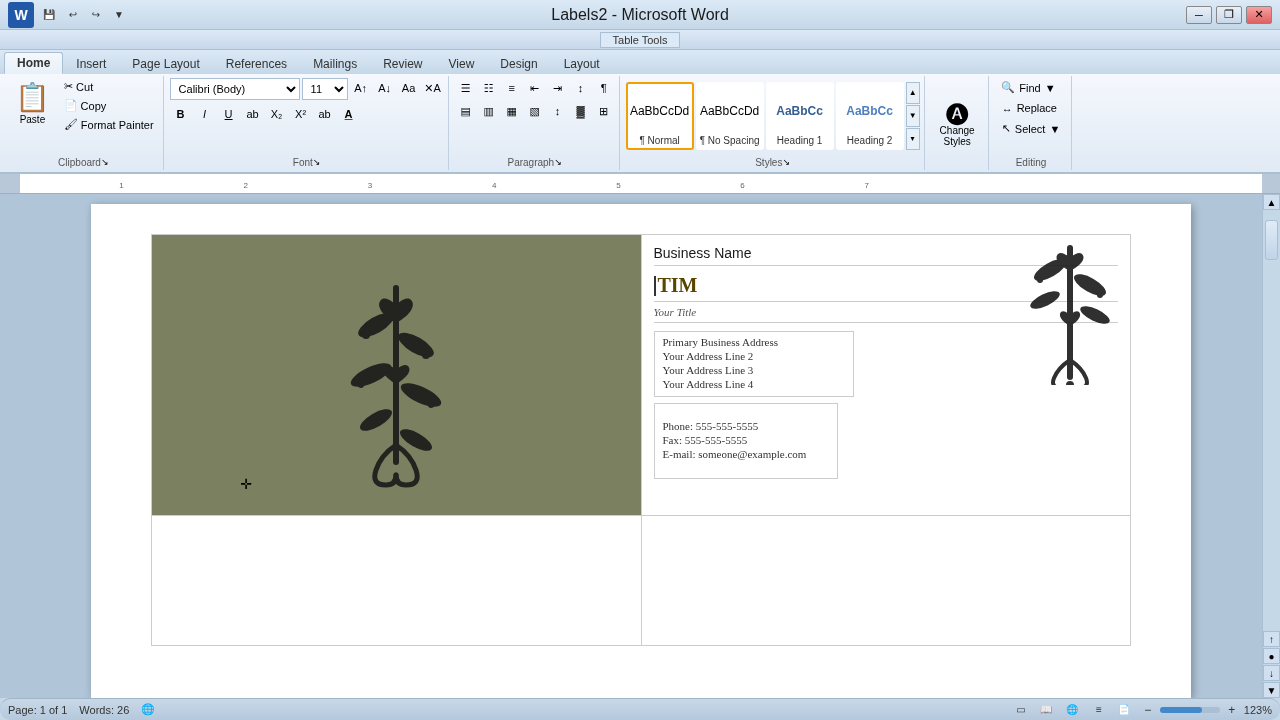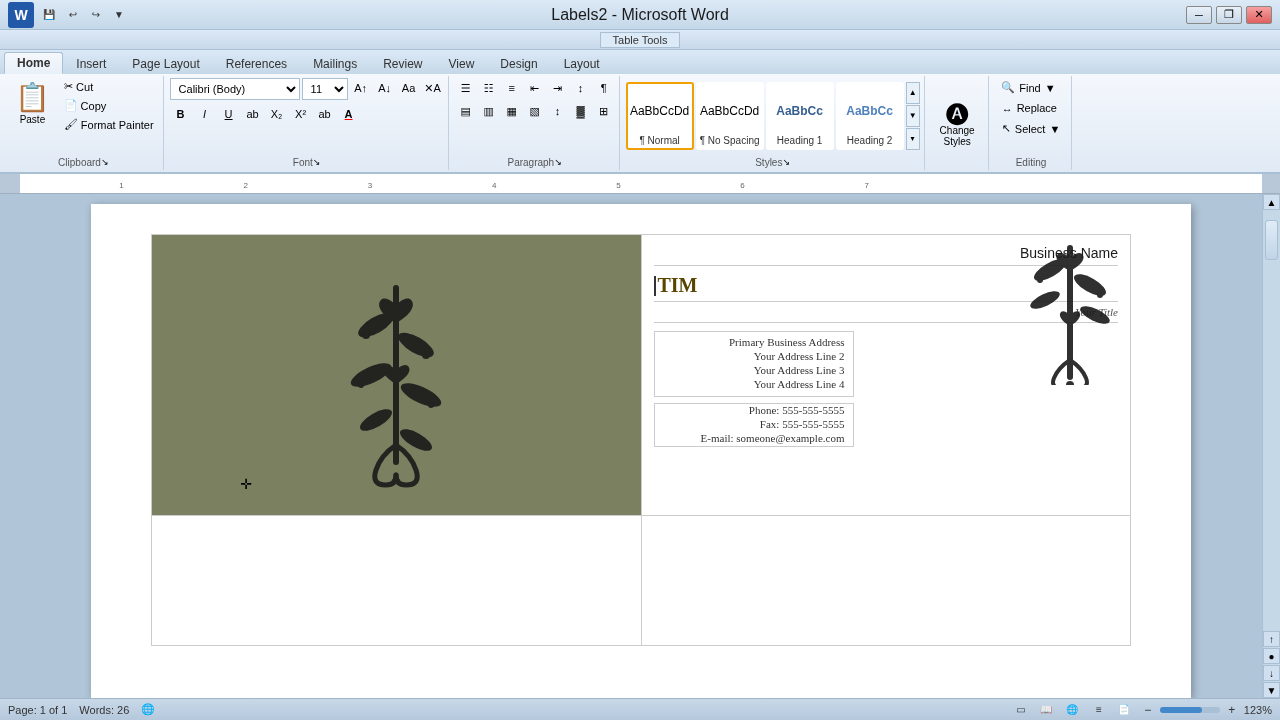--- a/index.html
+++ b/index.html
@@ -262,21 +262,20 @@
       border: 1px solid #ccc;
       vertical-align: top;
     }
     .card-cell-large {
       height: 280px;
       width: 50%;
     }
     .card-cell-right {
       height: 280px;
       width: 50%;
-      text-align: right;
     }
     .card-cell-bottom {
       height: 130px;
     }
     .card-left-design {
       width: 110px;
       background: #7a8060;
       display: flex;
       align-items: center;
       justify-content: center;
@@ -319,39 +318,40 @@
       padding: 4px 8px;
       font-size: 11px;
       font-family: 'Times New Roman', serif;
       color: #333;
       margin-bottom: 6px;
       width: 200px;
     }
     .address-line { margin-bottom: 2px; }
     .contact-block {
       border: 1px solid #ccc;
-      padding: 0 8px;
+      padding: 16px 8px;
       font-size: 11px;
       font-family: 'Times New Roman', serif;
       color: #333;
-      width: 200px;
+      width: 184px;
     }
     .contact-line { margin-bottom: 2px; }
 
     
     #status-bar {
       height: 22px;
       background: linear-gradient(to bottom, #c8d8e8, #b5c8dc);
       display: flex;
       align-items: center;
       justify-content: space-between;
       padding: 0 8px;
       border-top: 1px solid #a0b5c8;
       font-size: 11px;
       color: #333;
+      border-radius: 11px;
     }
     .status-left { display: flex; gap: 12px; align-items: center; }
     .status-right { display: flex; gap: 4px; align-items: center; }
     .view-btn { width: 22px; height: 18px; display: flex; align-items: center; justify-content: center; cursor: pointer; border: 1px solid transparent; font-size: 10px; }
     .zoom-slider { display: flex; align-items: center; gap: 4px; }
     .zoom-minus { width: 16px; height: 16px; display: flex; align-items: center; justify-content: center; cursor: pointer; font-size: 12px; }
     .zoom-track { width: 60px; height: 6px; background: #a8bfd4; border-radius: 3px; position: relative; }
     .zoom-fill { width: 70%; height: 100%; background: #4488cc; border-radius: 3px; }
     .zoom-plus { width: 16px; height: 16px; display: flex; align-items: center; justify-content: center; cursor: pointer; font-size: 12px; }
 

